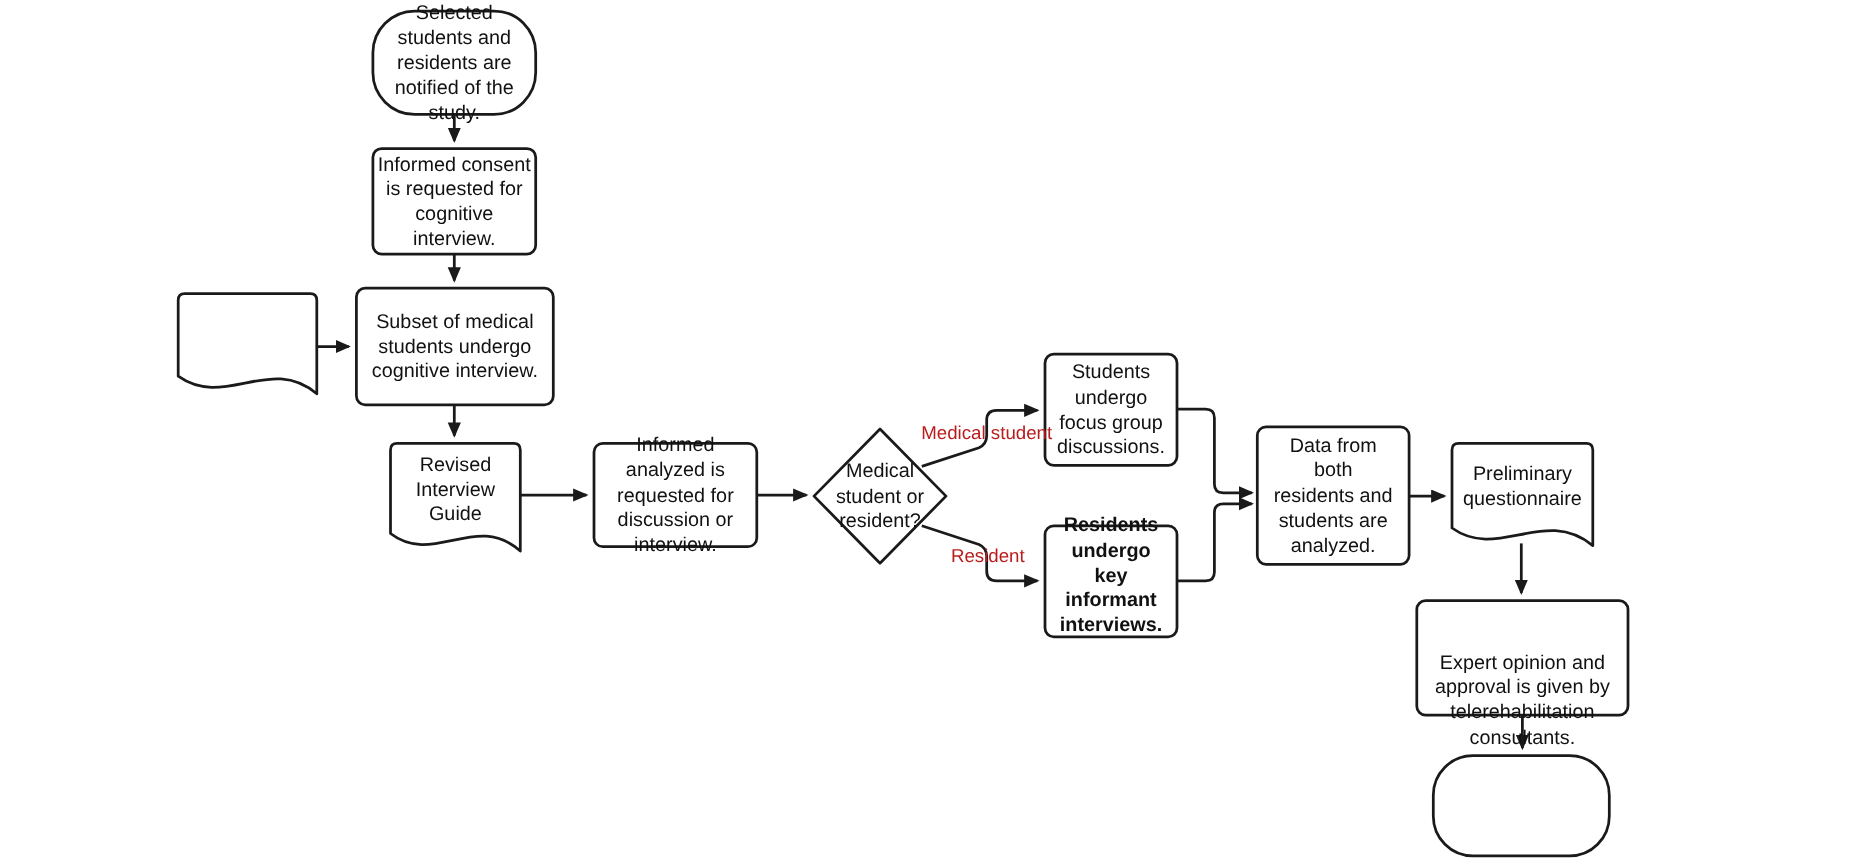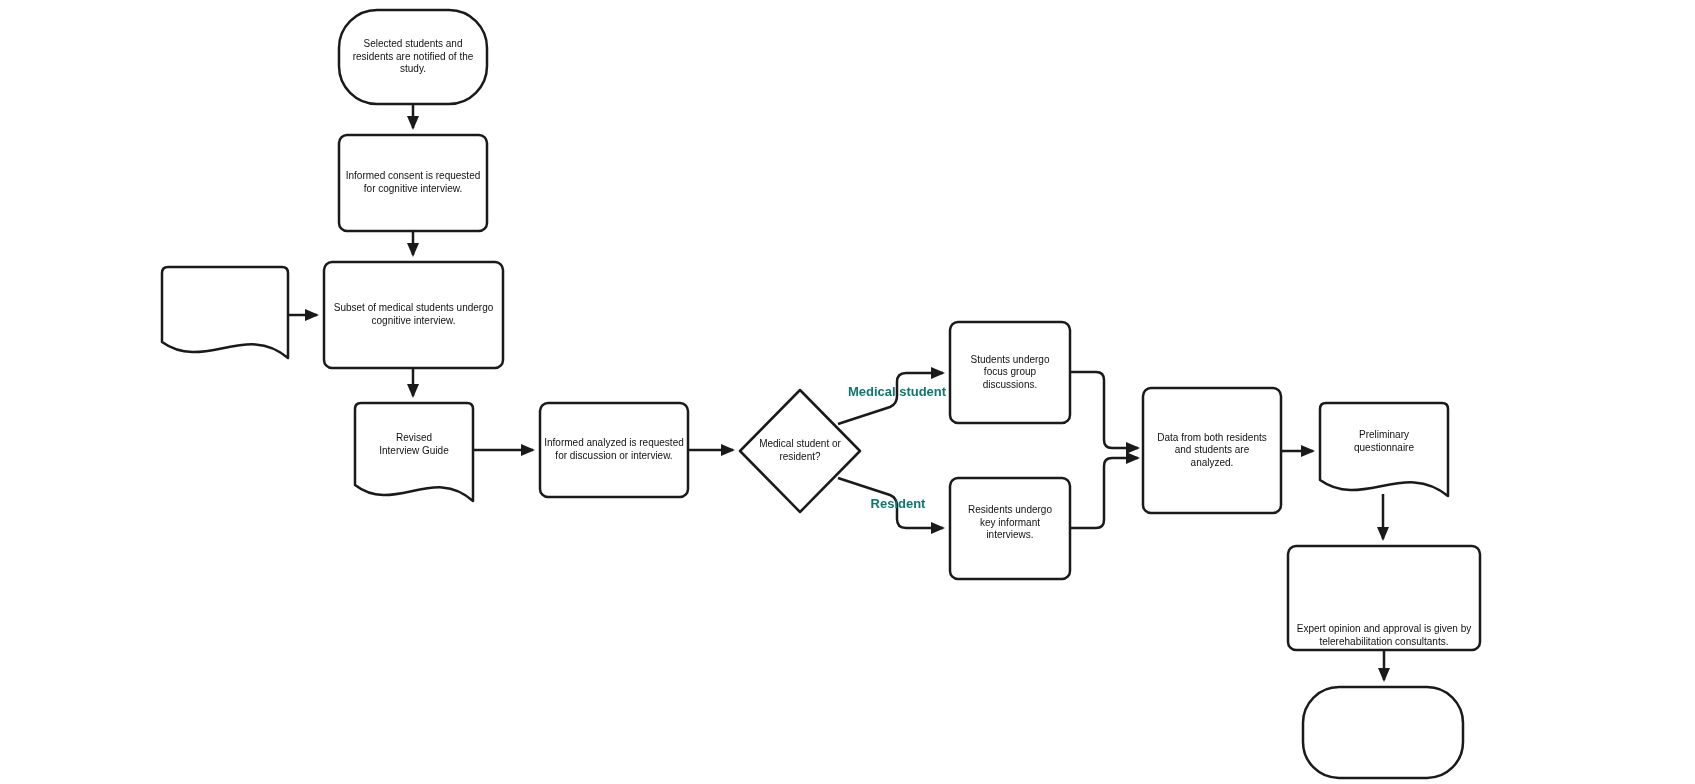--- a/index.html
+++ b/index.html
@@ -19,30 +19,30 @@
     position: absolute;
     left: 0;
     top: 0;
   }
   .node-label {
     position: absolute;
     display: flex;
     align-items: center;
     justify-content: center;
     text-align: center;
-    font-size: 10px;
+    font-size: 18px;
     line-height: 1.26;
     color: #111111;
     letter-spacing: 0px;
   }
   .edge-label {
     position: absolute;
-    font-size: 13px;
-    font-weight: bold;
-    color: #0f766e;
+    font-size: 17px;
+    font-weight: normal;
+    color: #b91c1c;
     text-align: center;
   }
 </style>
 </head>
 <body>
 
 <div id="canvas">
 
   <svg id="shapes-layer" width="1695" height="784" viewBox="0 0 1695 784">
     <defs>
@@ -105,21 +105,21 @@
   <div class="node-label" style="left:378px; top:403px; width:72px; height:84px;">Revised Interview Guide</div>
 
   <div class="node-label" style="left:331px; top:262px; width:165px; height:106px;">Subset of medical students undergo cognitive interview.</div>
 
   <div class="node-label" style="left:544px; top:403px; width:140px; height:94px;">Informed analyzed is requested for discussion or interview.</div>
 
   <div class="node-label" style="left:752px; top:390px; width:96px; height:122px;">Medical student or resident?</div>
 
   <div class="node-label" style="left:963px; top:322px; width:94px; height:101px;">Students undergo focus group discussions.</div>
 
-  <div class="node-label" style="left:963px; top:478px; width:94px; height:90px;">Residents undergo key informant interviews.</div>
+  <div class="node-label" style="left:963px; top:478px; width:94px; height:90px;font-weight:bold;">Residents undergo key informant interviews.</div>
 
   <div class="node-label" style="left:1156px; top:388px; width:112px; height:125px;">Data from both residents and students are analyzed.</div>
 
   <div class="node-label" style="left:1334px; top:403px; width:100px; height:78px;">Preliminary questionnaire</div>
 
   <div class="node-label" style="left:1294px; top:546px; width:180px; height:92px;margin-top:44px;">Expert opinion and approval is given by telerehabilitation consultants.</div>
 
 
   <div class="edge-label" style="left:836px; top:384px; width:122px;">Medical student</div>
 

